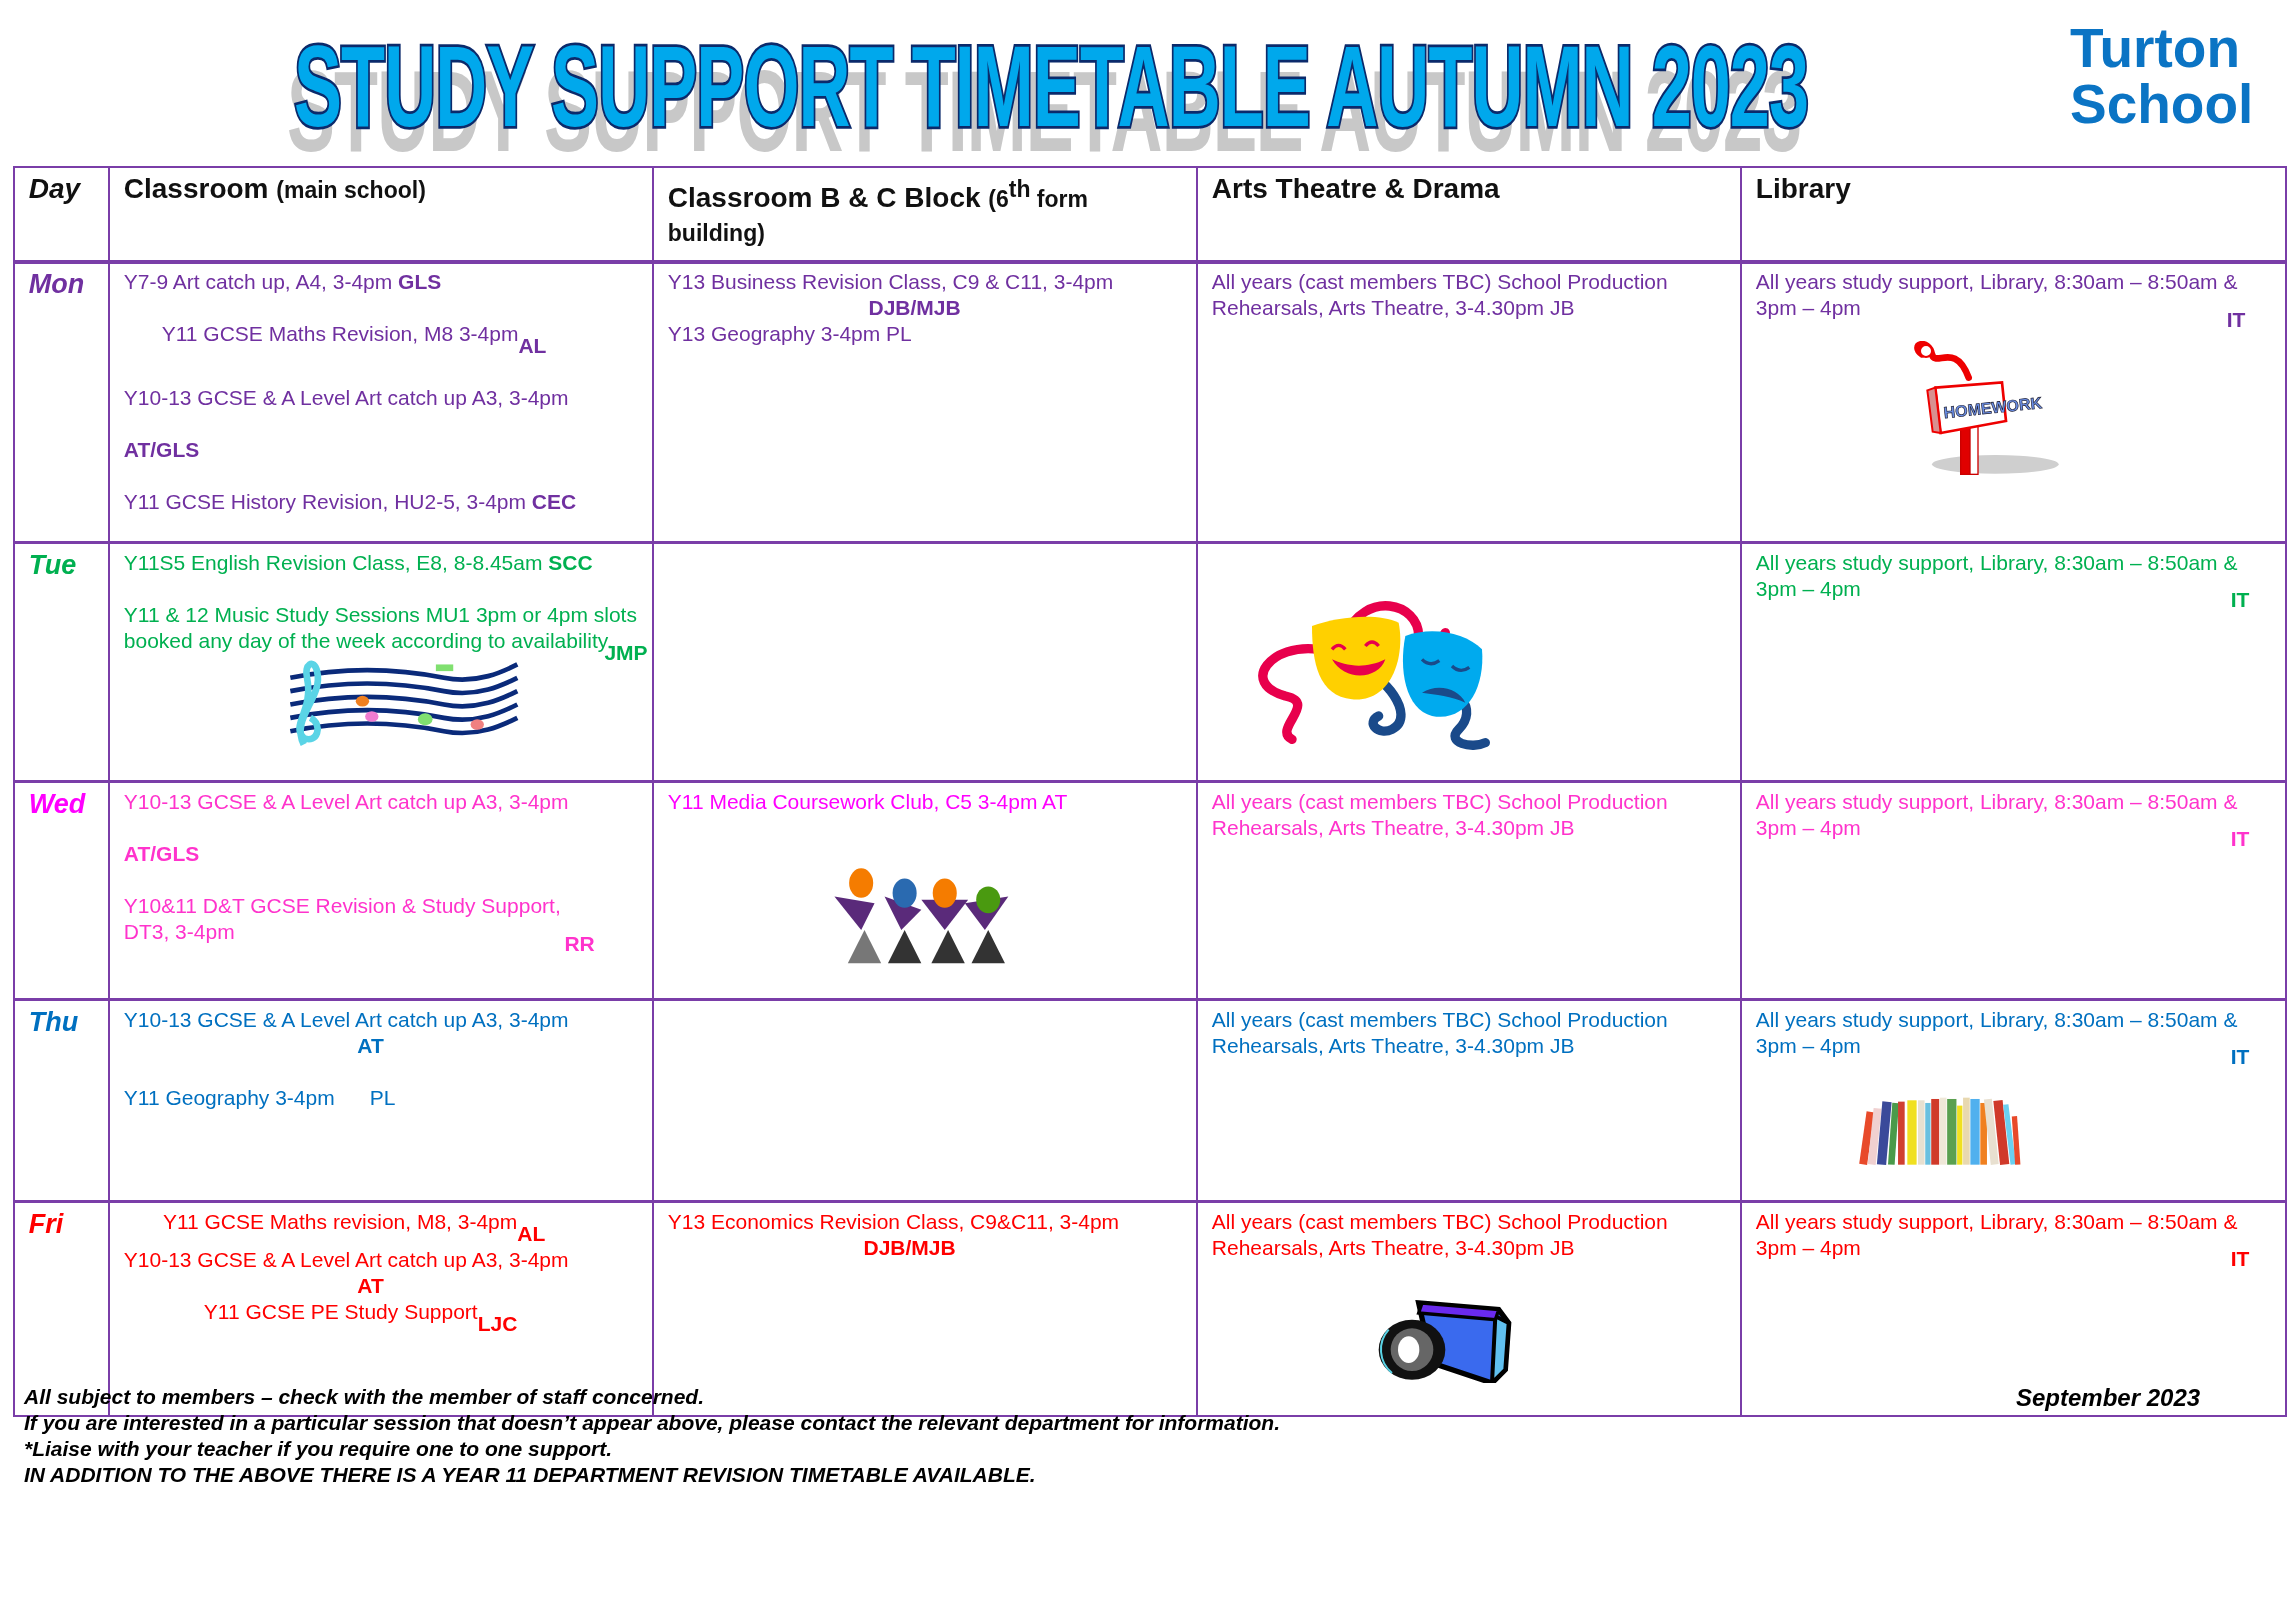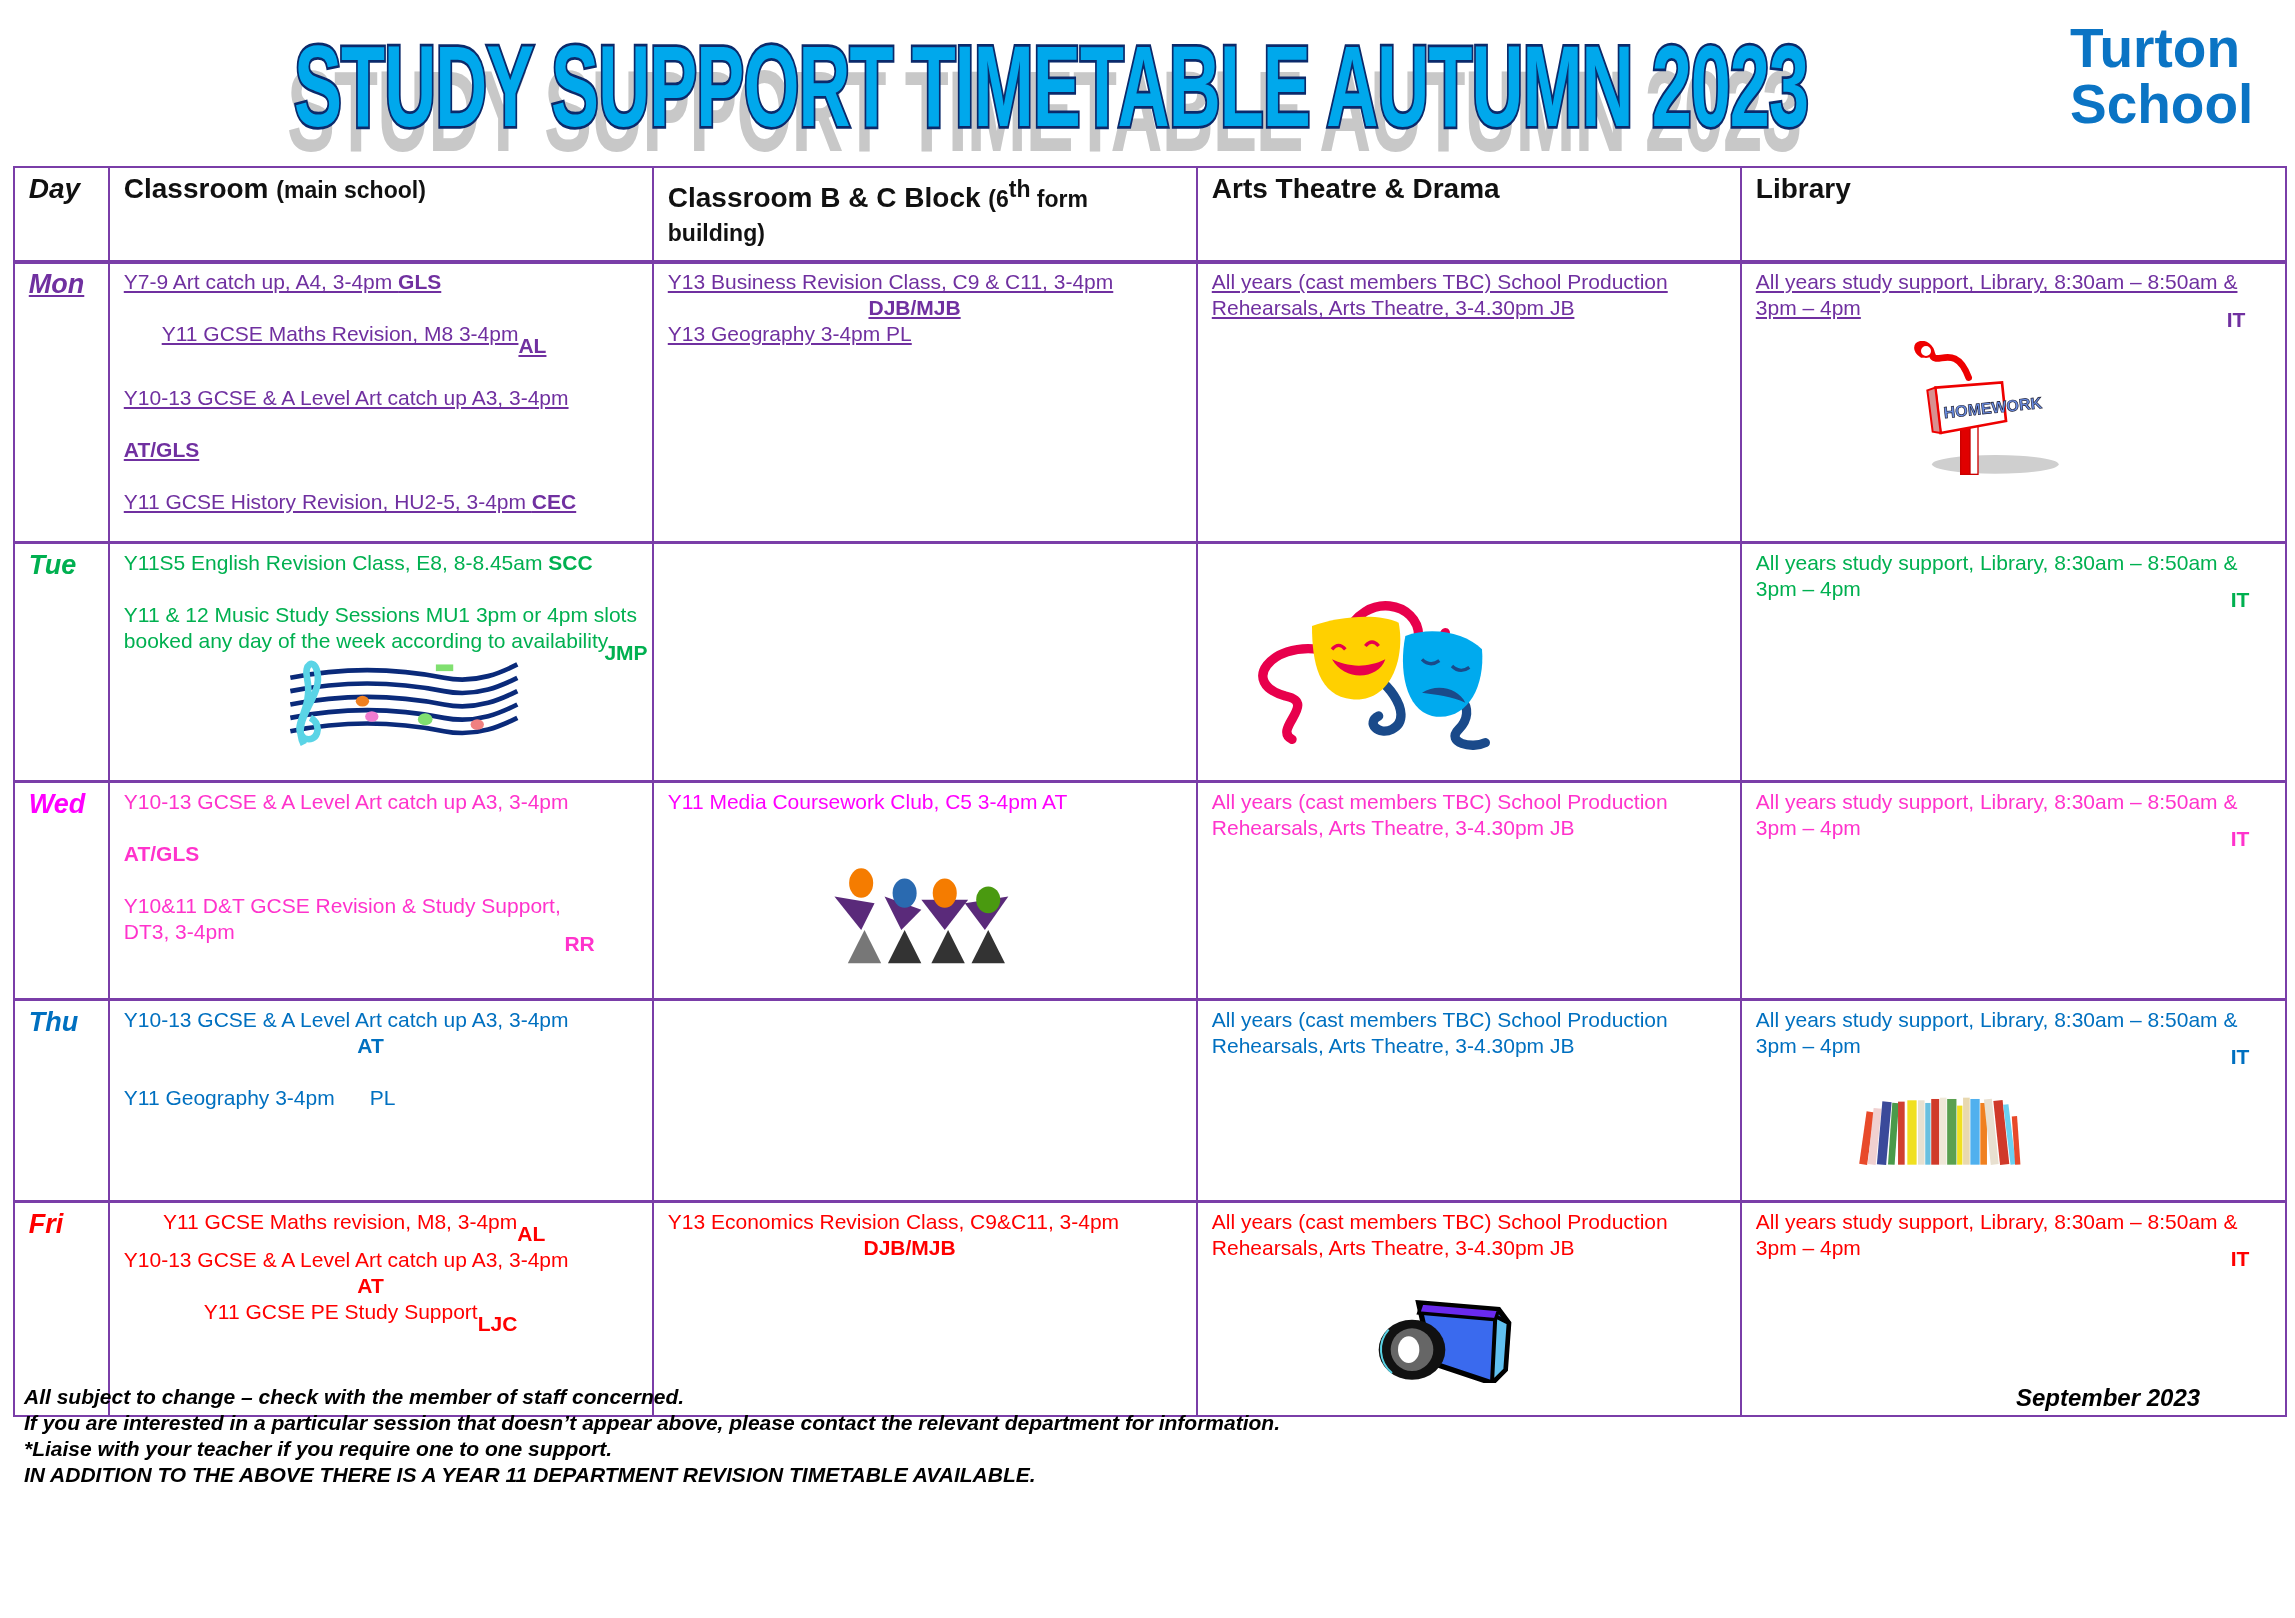--- a/index.html
+++ b/index.html
@@ -24,21 +24,21 @@
   table.tt th .sub { font-size: 23px; }
   table.tt th sup { font-size: 14.7px; }
   table.tt th.day-h { font-style: italic; }
   td.day { font-weight: 700; font-style: italic; font-size: 27px; padding-left: 14.7px; }
   td.cell { font-size: 21px; line-height: 26px; position: relative; }
   .entry { margin: 0 0 26px 0; }
   .entry.tight { margin-bottom: 0; }
   .line { display: flex; justify-content: center; padding-right: 27px; }
   .staff { font-weight: 700; margin-top: 12px; }
   .right { text-align: center; padding-right: 27px; font-weight: 700; }
-  tr.mon { height: 237px; text-decoration: underline; } tr.tue { height: 239px; } tr.wed { height: 218px; } tr.thu { height: 202px; } tr.fri { height: 214px; }
+  tr.mon { height: 237px; } tr.tue { height: 239px; } tr.wed { height: 218px; } tr.thu { height: 202px; } tr.fri { height: 214px; }
   tr.mon td { border-top: 4px solid #7a3ea8; }
   tr.tue td, tr.wed td, tr.thu td, tr.fri td { border-top: 3.3px solid #7a3ea8; }
 
   .clip { position: absolute; }
 
   .footer { position: absolute; left: 24px; top: 1384px; font-weight: 700; font-style: italic; font-size: 21px; line-height: 26px; color: #000; }
   .footer-date { position: absolute; left: 2016px; top: 1384px; font-weight: 700; font-style: italic; font-size: 24px; color: #000; }
 </style>
 </head>
 <body>
@@ -253,19 +253,19 @@
     </td>
     <td class="cell">
       <div>All years study support, Library, 8:30am – 8:50am &amp; 3pm – 4pm</div>
       <div class="staff" style="position:absolute;right:36px;top:31px">IT</div>
     </td>
   </tr>
 </tbody>
   </table>
 
 <div class="footer">
-  <div>All subject to change – check with the member of staff concerned.</div>
+  <div>All subject to members – check with the member of staff concerned.</div>
   <div>If you are interested in a particular session that doesn’t appear above, please contact the relevant department for information.</div>
   <div>*Liaise with your teacher if you require one to one support.</div>
   <div>IN ADDITION TO THE ABOVE THERE IS A YEAR 11 DEPARTMENT REVISION TIMETABLE AVAILABLE.</div>
 </div>
 <div class="footer-date">September 2023</div>
 
 
 </body></html>

